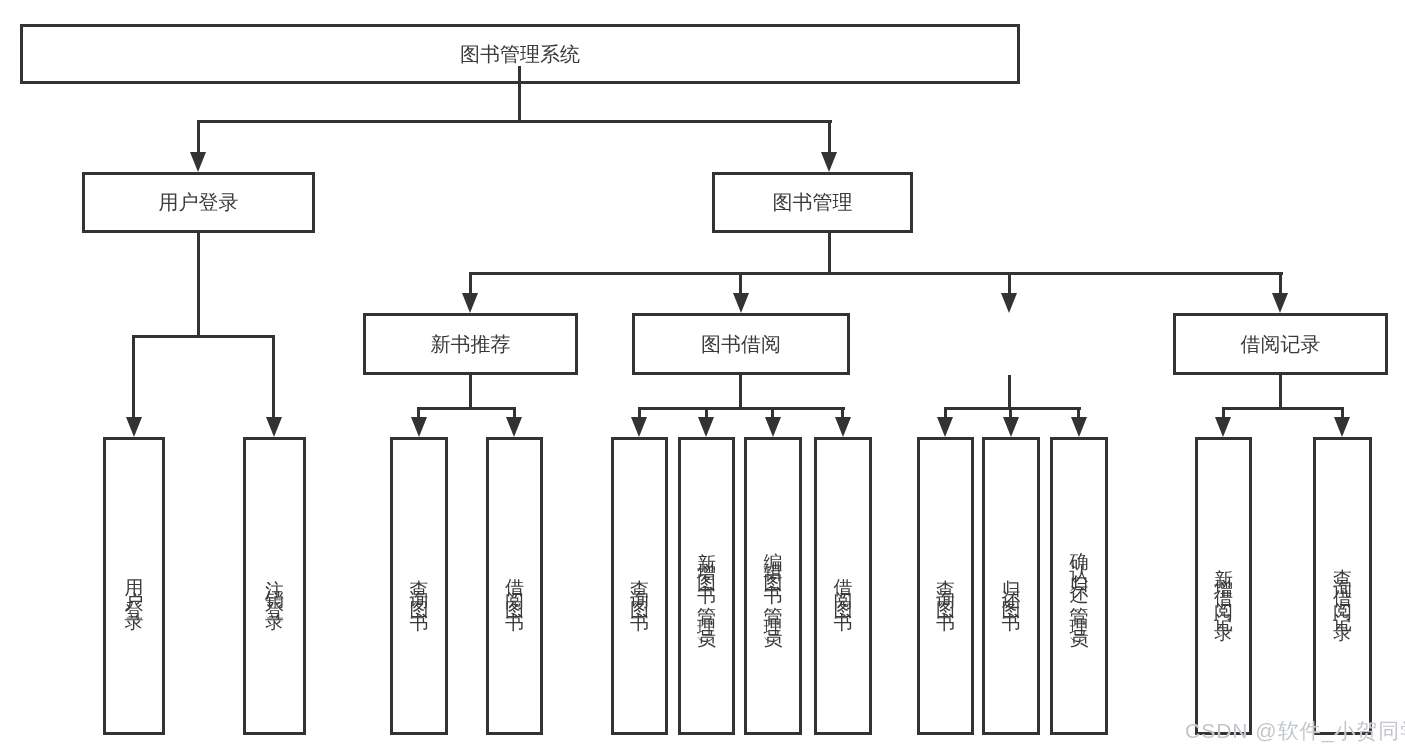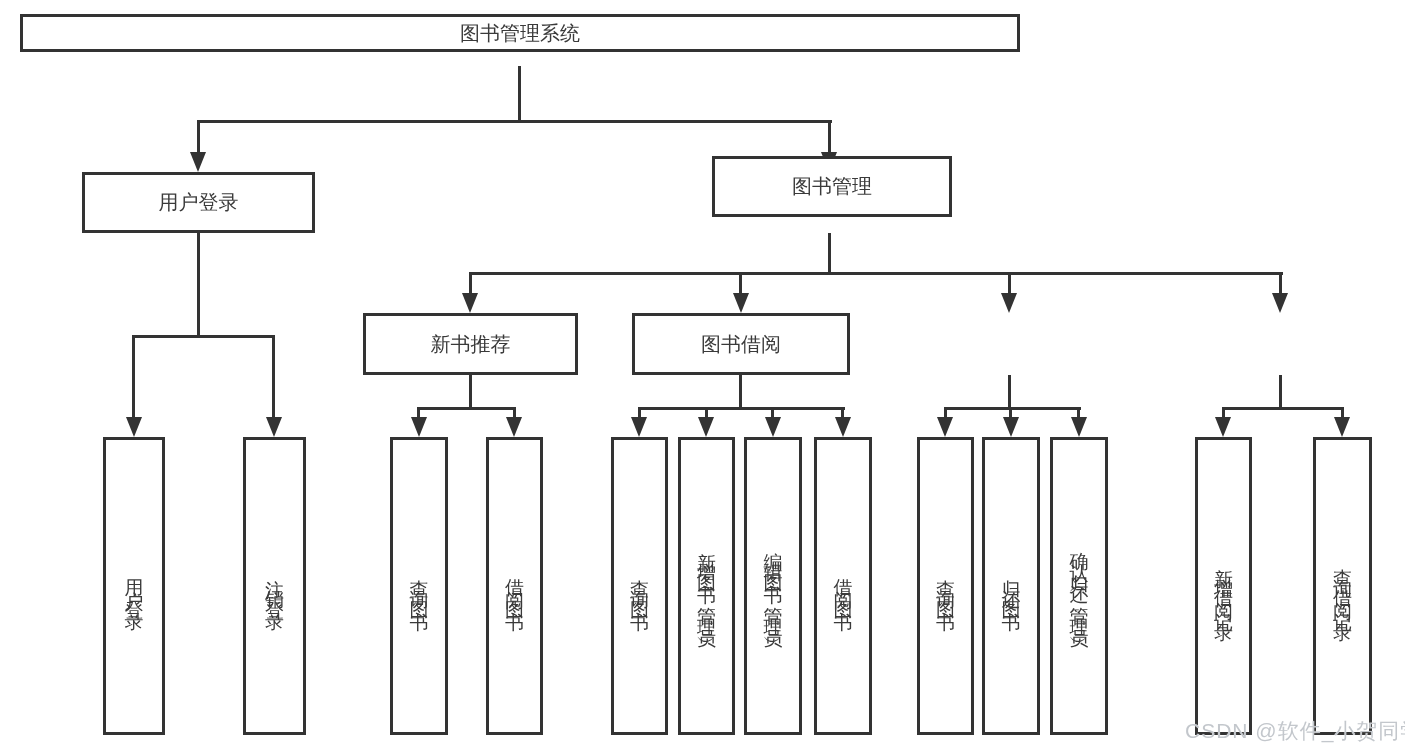--- a/index.html
+++ b/index.html
@@ -61,35 +61,35 @@
     letter-spacing: 1px;
     text-shadow: 0 0 1px #ffffff;
     white-space: nowrap;
   }
 </style>
 </head>
 <body>
 
 <div id="canvas">
 
-  <div class="box" style="left:20px; top:14px; width:1000px; height:38px;align-items:center;">
+  <div class="box" style="left:20px; top:24px; width:1000px; height:60px;align-items:center;">
     <span>图书管理系统</span>
   </div>
 
   <div class="vline" style="left:518px; top:66px; height:57px;"></div>
   <div class="hline" style="left:197px; top:120px; width:635px;"></div>
   <div class="vline" style="left:197px; top:120px; height:34px;"></div>
   <div class="arrow" style="left:190px; top:152px;"></div>
   <div class="vline" style="left:828px; top:120px; height:34px;"></div>
   <div class="arrow" style="left:821px; top:152px;"></div>
 
   <div class="box" style="left:82px; top:172px; width:233px; height:61px;">
     <span>用户登录</span>
   </div>
-  <div class="box" style="left:712px; top:156px; width:240px; height:61px;">
+  <div class="box" style="left:712px; top:172px; width:201px; height:61px;">
     <span>图书管理</span>
   </div>
 
   <div class="vline" style="left:197px; top:233px; height:102px;"></div>
   <div class="hline" style="left:132px; top:335px; width:143px;"></div>
   <div class="vline" style="left:132px; top:335px; height:84px;"></div>
   <div class="arrow" style="left:126px; top:417px;"></div>
   <div class="vline" style="left:272px; top:335px; height:84px;"></div>
   <div class="arrow" style="left:266px; top:417px;"></div>
 
@@ -102,20 +102,23 @@
   <div class="vline" style="left:1008px; top:272px; height:23px;"></div>
   <div class="arrow" style="left:1001px; top:293px;"></div>
   <div class="vline" style="left:1279px; top:272px; height:23px;"></div>
   <div class="arrow" style="left:1272px; top:293px;"></div>
 
   <div class="box" style="left:363px; top:313px; width:215px; height:62px;">
     <span>新书推荐</span>
   </div>
   <div class="box" style="left:632px; top:313px; width:218px; height:62px;">
     <span>图书借阅</span>
+  </div>
+  <div class="box" style="left:1173px; top:313px; width:215px; height:62px;">
+    <span>借阅记录</span>
   </div>
 
   <div class="vline" style="left:469px; top:375px; height:35px;"></div>
   <div class="hline" style="left:417px; top:407px; width:99px;"></div>
   <div class="vline" style="left:417px; top:407px; height:12px;"></div>
   <div class="arrow" style="left:411px; top:417px;"></div>
   <div class="vline" style="left:513px; top:407px; height:12px;"></div>
   <div class="arrow" style="left:506px; top:417px;"></div>
 
   <div class="vline" style="left:739px; top:375px; height:35px;"></div>

